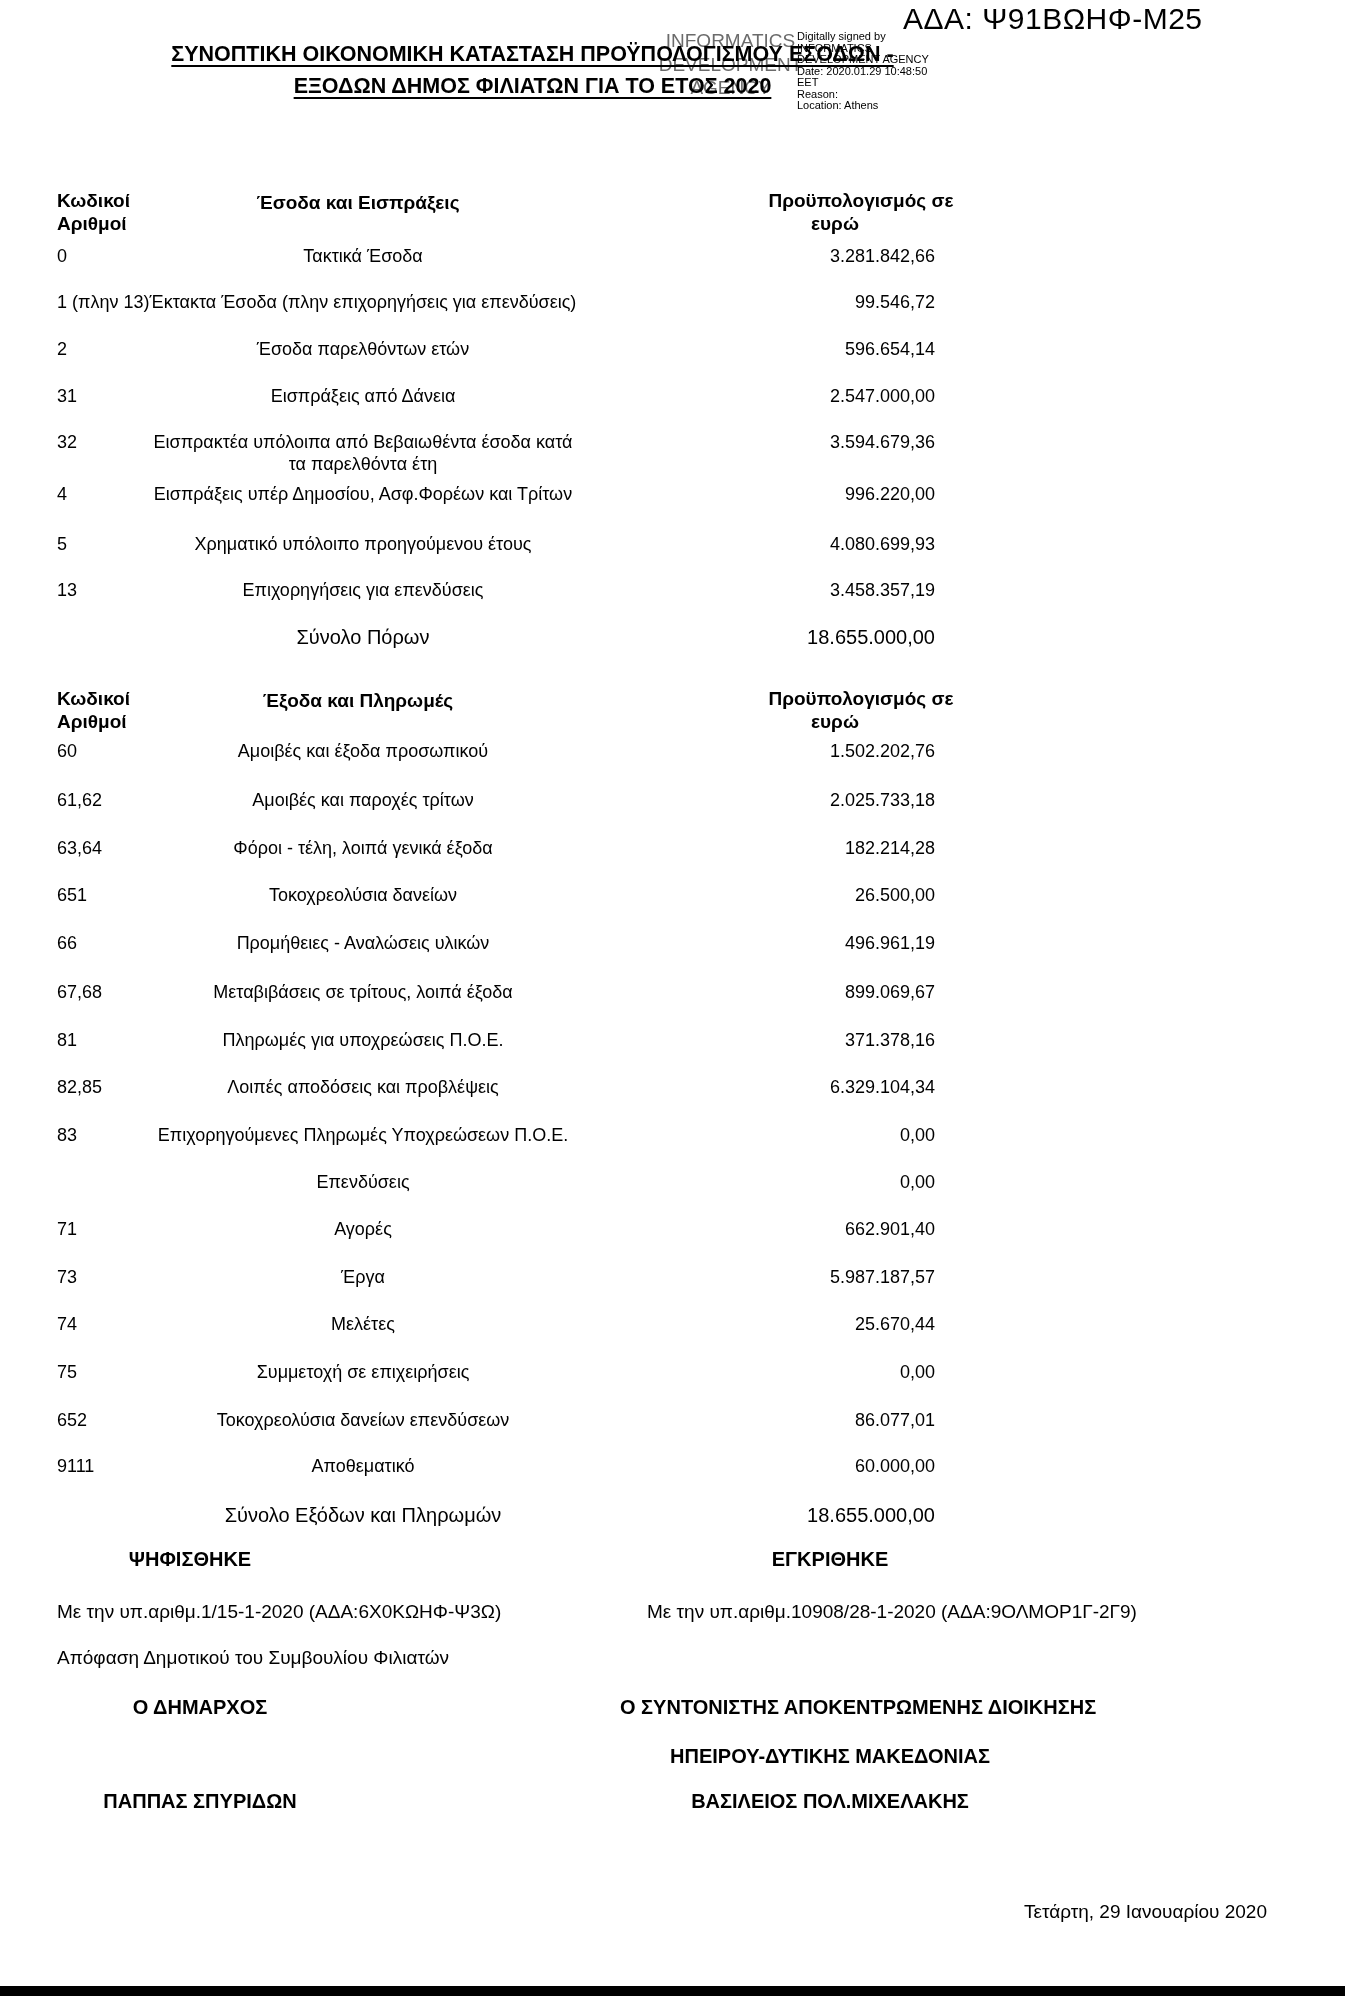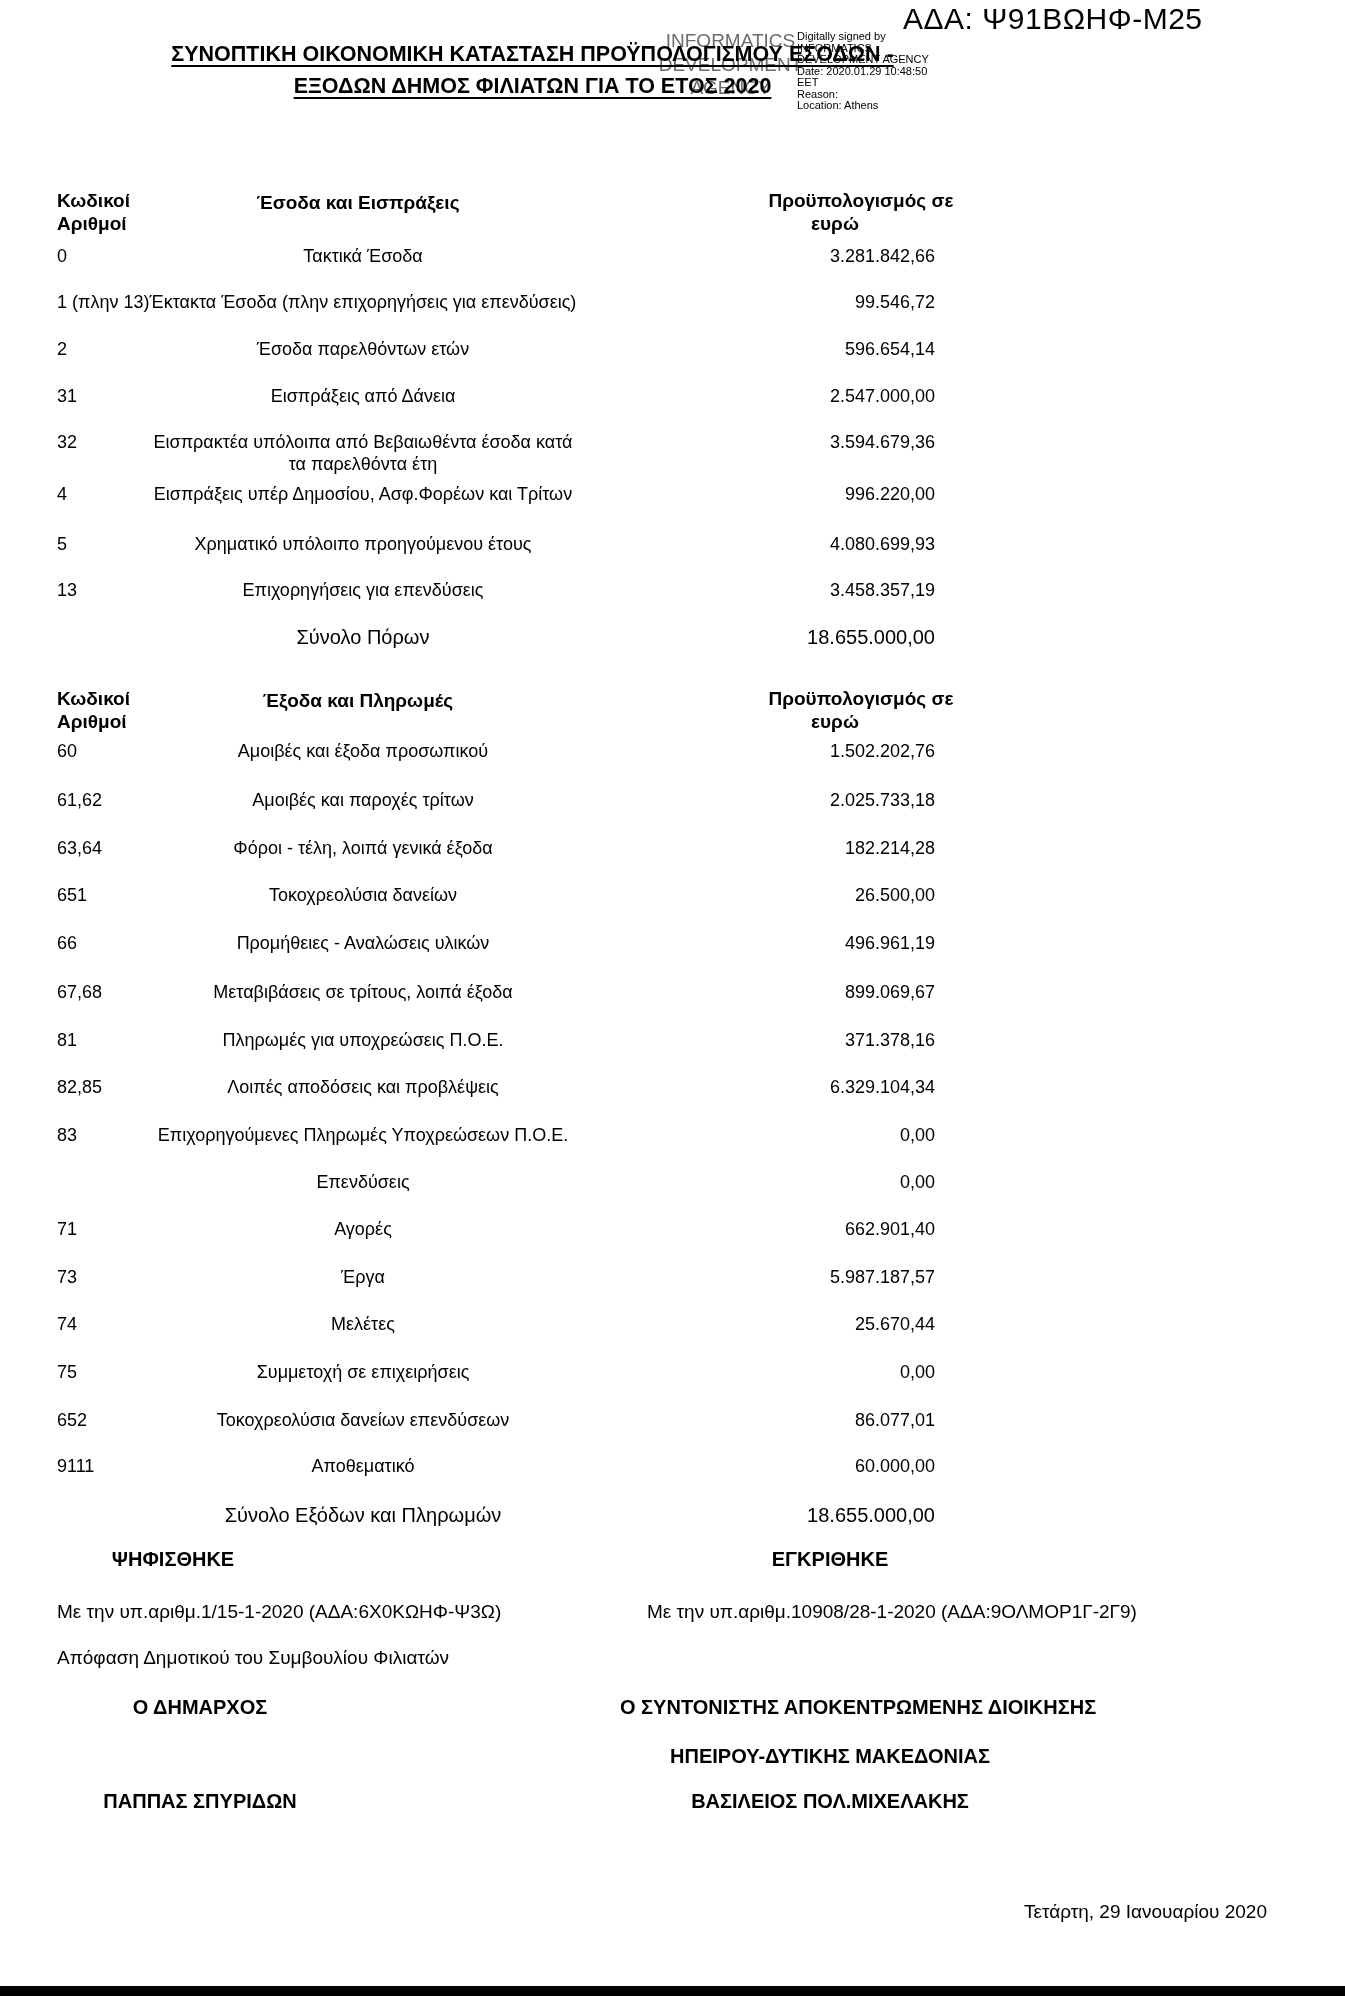--- a/index.html
+++ b/index.html
@@ -217,21 +217,21 @@
   <div class="row" style="top:1455px">
     <span class="code">9111</span>
     <span class="lbl">Αποθεματικό</span>
     <span class="amt">60.000,00</span>
   </div>
   <div class="row total-row" style="top:1504px">
     <span class="lbl">Σύνολο Εξόδων και Πληρωμών</span>
     <span class="amt">18.655.000,00</span>
   </div>
 
-  <div class="fhead" style="left:38px;top:1548px;width:270px">ΨΗΦΙΣΘΗΚΕ</div>
+  <div class="fhead" style="left:55px;top:1548px;width:270px">ΨΗΦΙΣΘΗΚΕ</div>
   <div class="fhead" style="left:620px;top:1548px;width:420px">ΕΓΚΡΙΘΗΚΕ</div>
 
   <div class="fline" style="left:57px;top:1601px">Με την υπ.αριθμ.1/15-1-2020 (ΑΔΑ:6Χ0ΚΩΗΦ-Ψ3Ω)</div>
   <div class="fline" style="left:647px;top:1601px">Με την υπ.αριθμ.10908/28-1-2020 (ΑΔΑ:9ΟΛΜΟΡ1Γ-2Γ9)</div>
 
   <div class="fline" style="left:57px;top:1647px">Απόφαση Δημοτικού του Συμβουλίου Φιλιατών</div>
 
   <div class="fhead" style="left:55px;top:1696px;width:290px">Ο ΔΗΜΑΡΧΟΣ</div>
   <div class="fhead" style="left:620px;top:1696px;width:420px">Ο ΣΥΝΤΟΝΙΣΤΗΣ ΑΠΟΚΕΝΤΡΩΜΕΝΗΣ ΔΙΟΙΚΗΣΗΣ</div>
   <div class="fhead" style="left:620px;top:1745px;width:420px">ΗΠΕΙΡΟΥ-ΔΥΤΙΚΗΣ ΜΑΚΕΔΟΝΙΑΣ</div>

